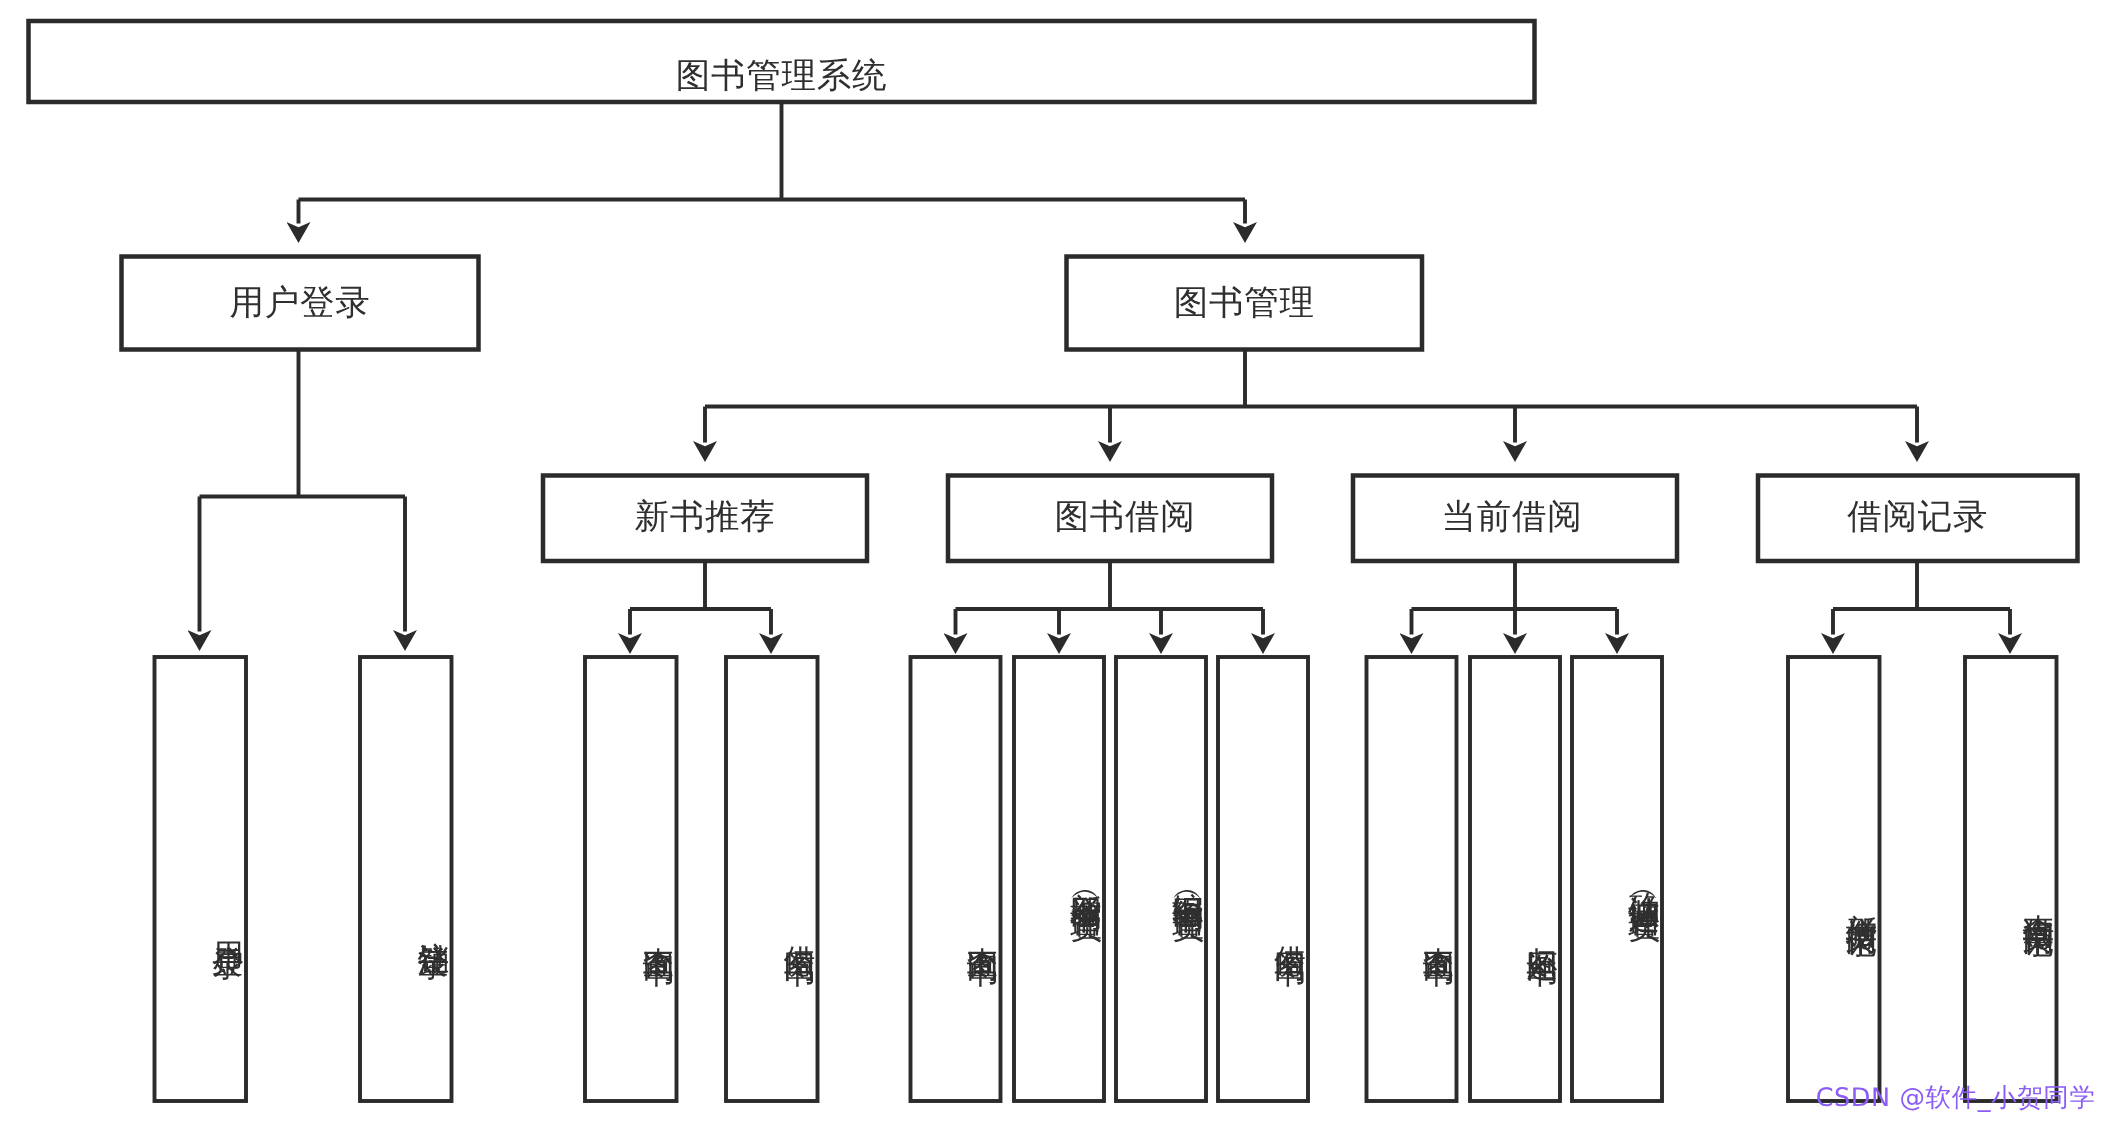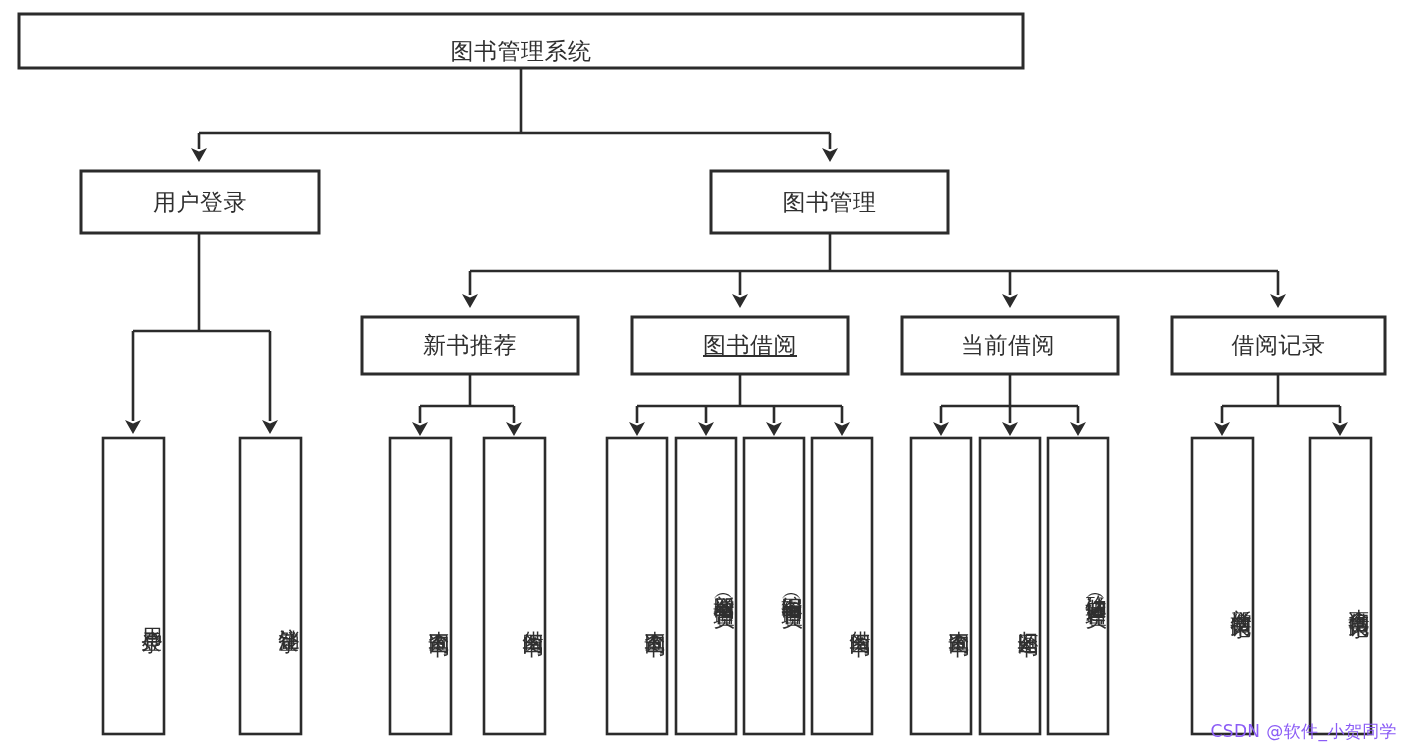--- a/index.html
+++ b/index.html
@@ -163,21 +163,21 @@
     <rect class="node-rect-thin" x="1192" y="438" width="61" height="296"></rect>
     <rect class="node-rect-thin" x="1310" y="438" width="61" height="296"></rect>
   </svg>
 
   <div class="node-label" style="left:19px; top:24px; width:1004px; height:54px;">图书管理系统</div>
 
   <div class="node-label" style="left:81px; top:171px; width:238px; height:62px;">用户登录</div>
   <div class="node-label" style="left:711px; top:171px; width:237px; height:62px;">图书管理</div>
 
   <div class="node-label" style="left:362px; top:317px; width:216px; height:57px;">新书推荐</div>
-  <div class="node-label" style="left:632px; top:317px; width:236px; height:57px;text-decoration:underline;">图书借阅</div>
+  <div class="node-label" style="left:632px; top:317px; width:236px; height:57px;">图书借阅</div>
   <div class="node-label" style="left:902px; top:317px; width:212px; height:57px;">当前借阅</div>
   <div class="node-label" style="left:1172px; top:317px; width:213px; height:57px;text-align:right;">借阅记录</div>
 
   <div class="leaf-label" style="left:103px; top:500px; width:61px; height:230px;">用户登录</div>
   <div class="leaf-label" style="left:240px; top:500px; width:61px; height:230px;">注销登录</div>
 
   <div class="leaf-label" style="left:390px; top:505px; width:61px; height:225px;">查询图书</div>
   <div class="leaf-label" style="left:484px; top:505px; width:61px; height:225px;">借阅图书</div>
 
   <div class="leaf-label" style="left:607px; top:505px; width:60px; height:225px;">查询图书</div>

